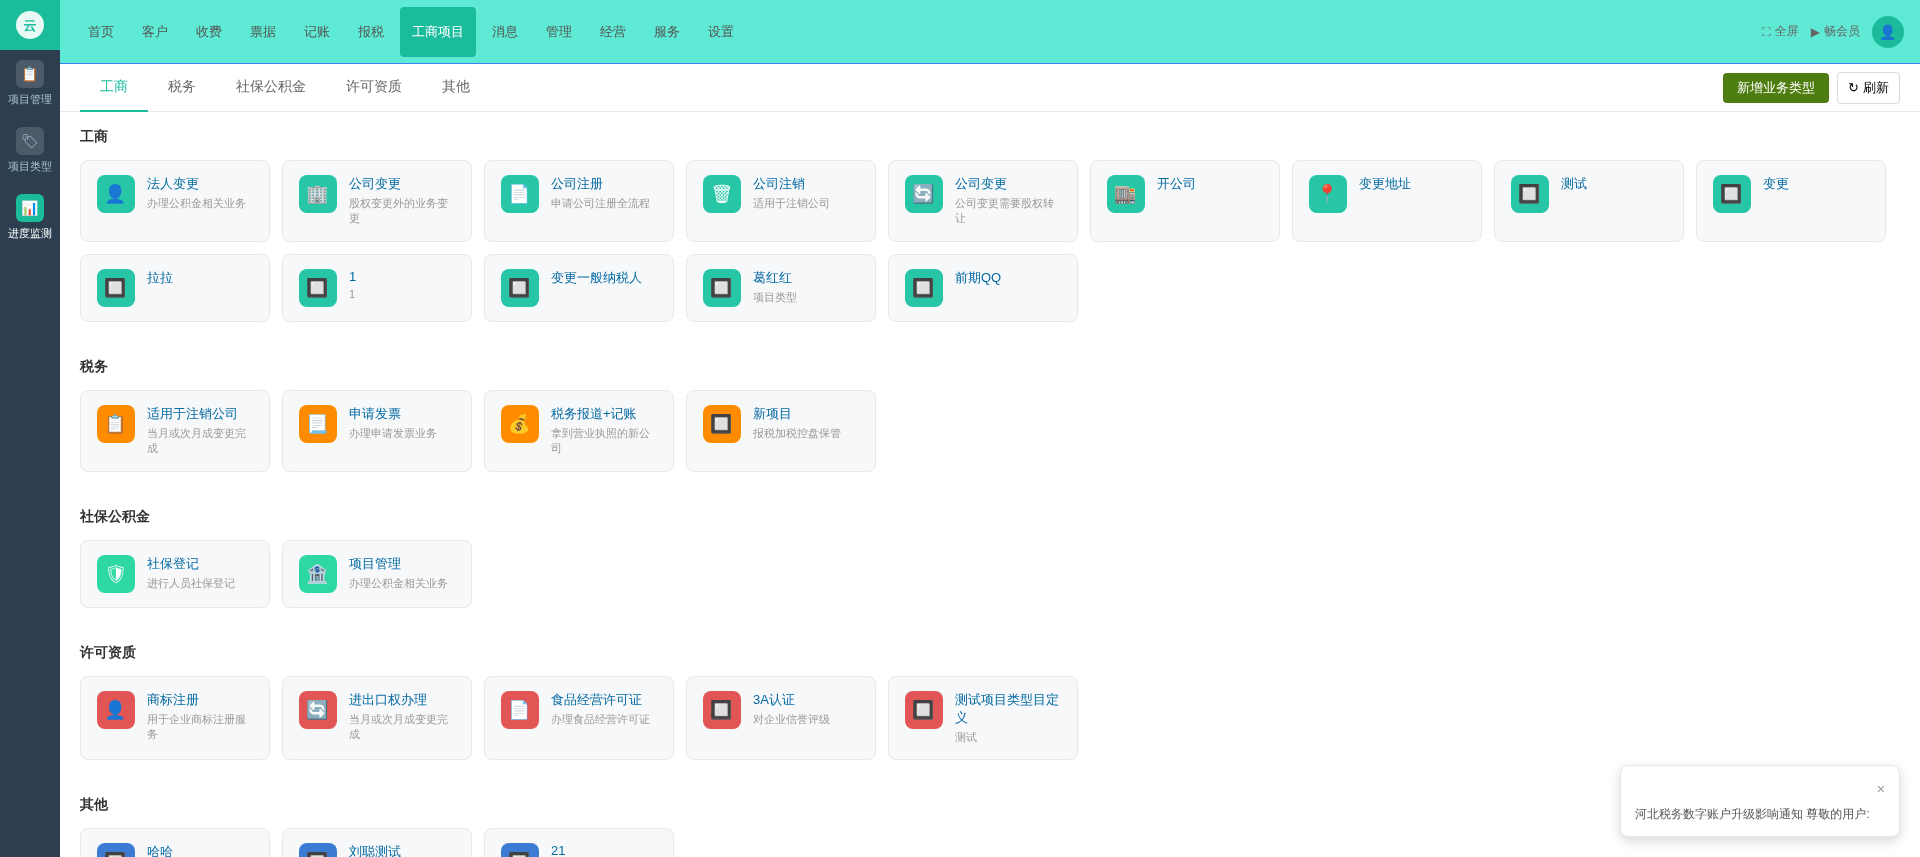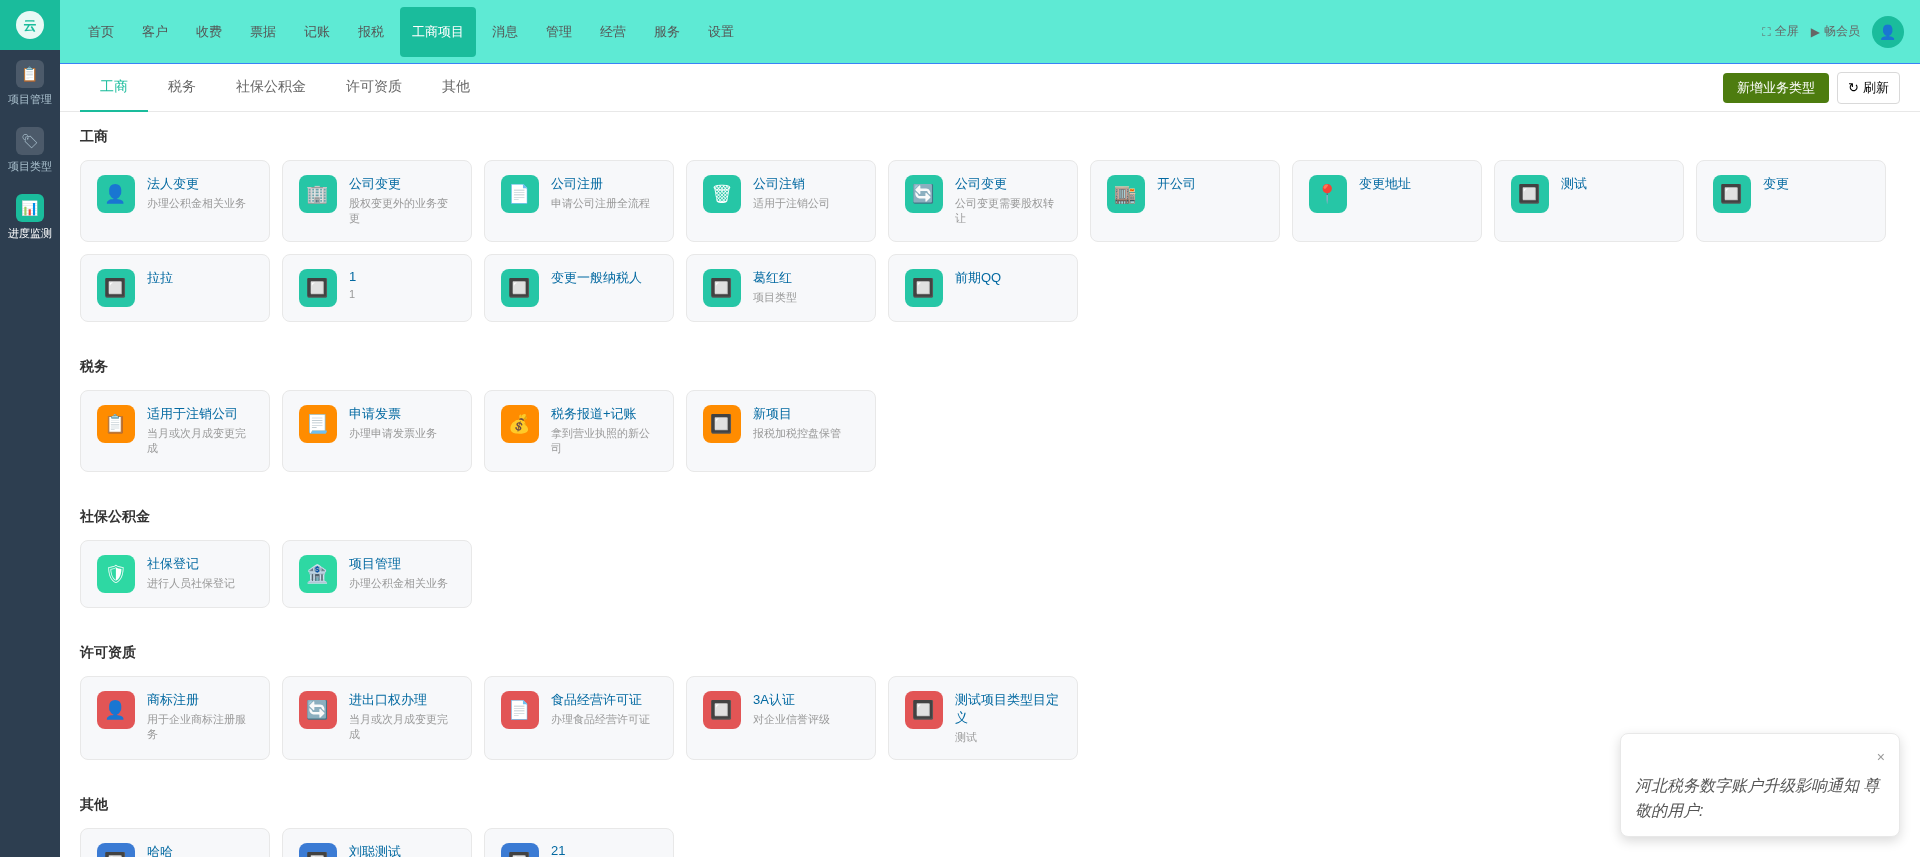--- a/index.html
+++ b/index.html
@@ -547,17 +547,17 @@
       </div>
 
     </div>
   </div>
 </div>
 
 <div class="notification-popup">
   <div class="notification-header">
     <span class="notification-close">×</span>
   </div>
-  <div style="font-size:16px; color:#555;font-style:italic;">
+  <div style="font-size:12px; color:#555;">
     <span>河北税务数字账户升级影响通知
 尊敬的用户:</span>
   </div>
 </div>
 
 </body></html>

